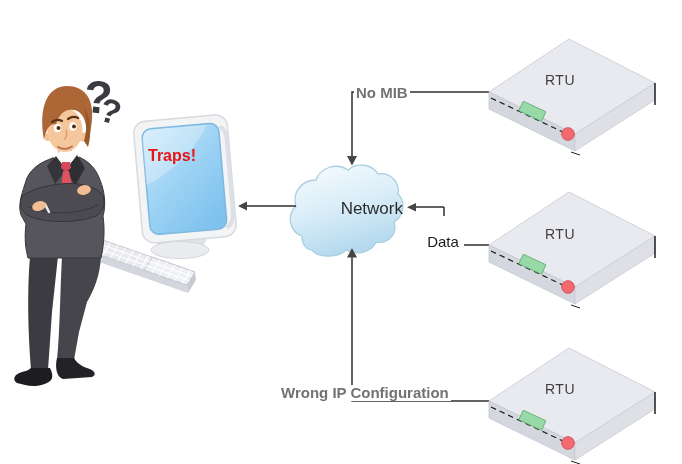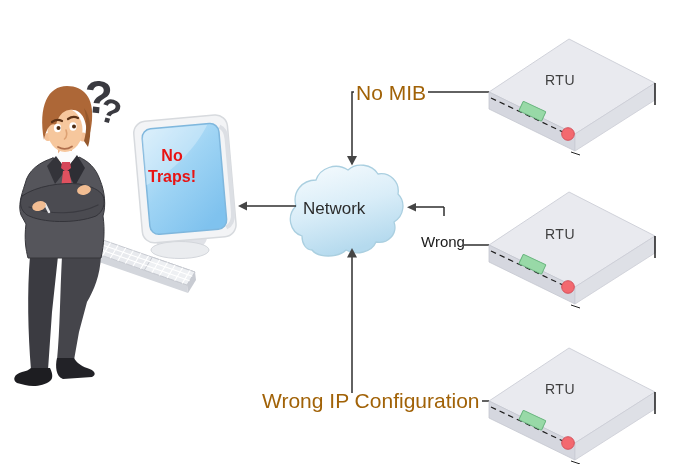--- a/index.html
+++ b/index.html
@@ -1,23 +1,23 @@
 <!DOCTYPE html>
 <html><head>
 <meta charset="utf-8">
 <style>
   html,body{margin:0;padding:0;background:#fff;}
   .canvas{
     position:relative;width:682px;height:464px;background:#ffffff;overflow:hidden;
     font-family:"Liberation Sans",sans-serif;
   }
   .canvas svg{position:absolute;left:0;top:0;}
-  .lbl{position:absolute;font-size:21px;color:#a16207;white-space:nowrap;line-height:16px;}
+  .lbl{position:absolute;font-size:15px;color:#737373;white-space:nowrap;line-height:16px;font-weight:bold;}
   .lbl-bg{background:#ffffff;padding:0 2px;}
-  .network-label{position:absolute;left:303px;top:199px;width:100px;text-align:left;
+  .network-label{position:absolute;left:303px;top:199px;width:100px;text-align:right;
     font-size:17px;color:#2c2c2c;}
   .rtu-label{position:absolute;width:64px;text-align:left;font-size:14px;color:#3e3e3e;letter-spacing:0.5px;}
   .rtu-label-1{left:545px;top:72px;}
   .rtu-label-2{left:545px;top:226px;}
   .rtu-label-3{left:545px;top:381px;}
   .screen-text{position:absolute;left:132px;top:145px;width:80px;text-align:center;
     font-weight:bold;font-size:16px;line-height:21px;color:#e81313;}
   .qmark{position:absolute;font-weight:bold;color:#3a3a40;}
   .qmark-large{left:84px;top:70px;font-size:46px;transform:rotate(5deg);}
   .qmark-small{left:100px;top:92px;font-size:34px;transform:rotate(16deg);}
@@ -144,29 +144,28 @@
     <circle cx="79" cy="42" r="6.3" stroke="#d4515c" stroke-width="1" fill="#f3696f"></circle>
     <line x1="166" y1="-9" x2="166" y2="13" stroke="#111111" stroke-width="1.4"></line>
     <path d="M82 60 L91 63" stroke="#222222" stroke-width="1"></path>
   </g>
 </svg>
 
 <div class="qmark qmark-large">?</div>
 <div class="qmark qmark-small">?</div>
 
 <div class="screen-text">
-  <div>No</div>
   <div>Traps!</div>
 </div>
 
 <div class="network-label">Network</div>
 
 <div class="lbl lbl-bg" style="left:354px;top:85px;">No MIB</div>
 
-<div class="inc-label" style="top:233px;">Wrong</div>
+<div class="inc-label" style="top:233px;">Data</div>
 
-<div class="lbl lbl-bg" style="left:260px;top:385px;margin-top:8px;">Wrong IP Configuration</div>
+<div class="lbl lbl-bg" style="left:279px;top:385px;">Wrong IP Configuration</div>
 
 <div class="rtu-label rtu-label-1">RTU</div>
 <div class="rtu-label rtu-label-2">RTU</div>
 <div class="rtu-label rtu-label-3">RTU</div>
 
 </div>
 
 </body></html>

